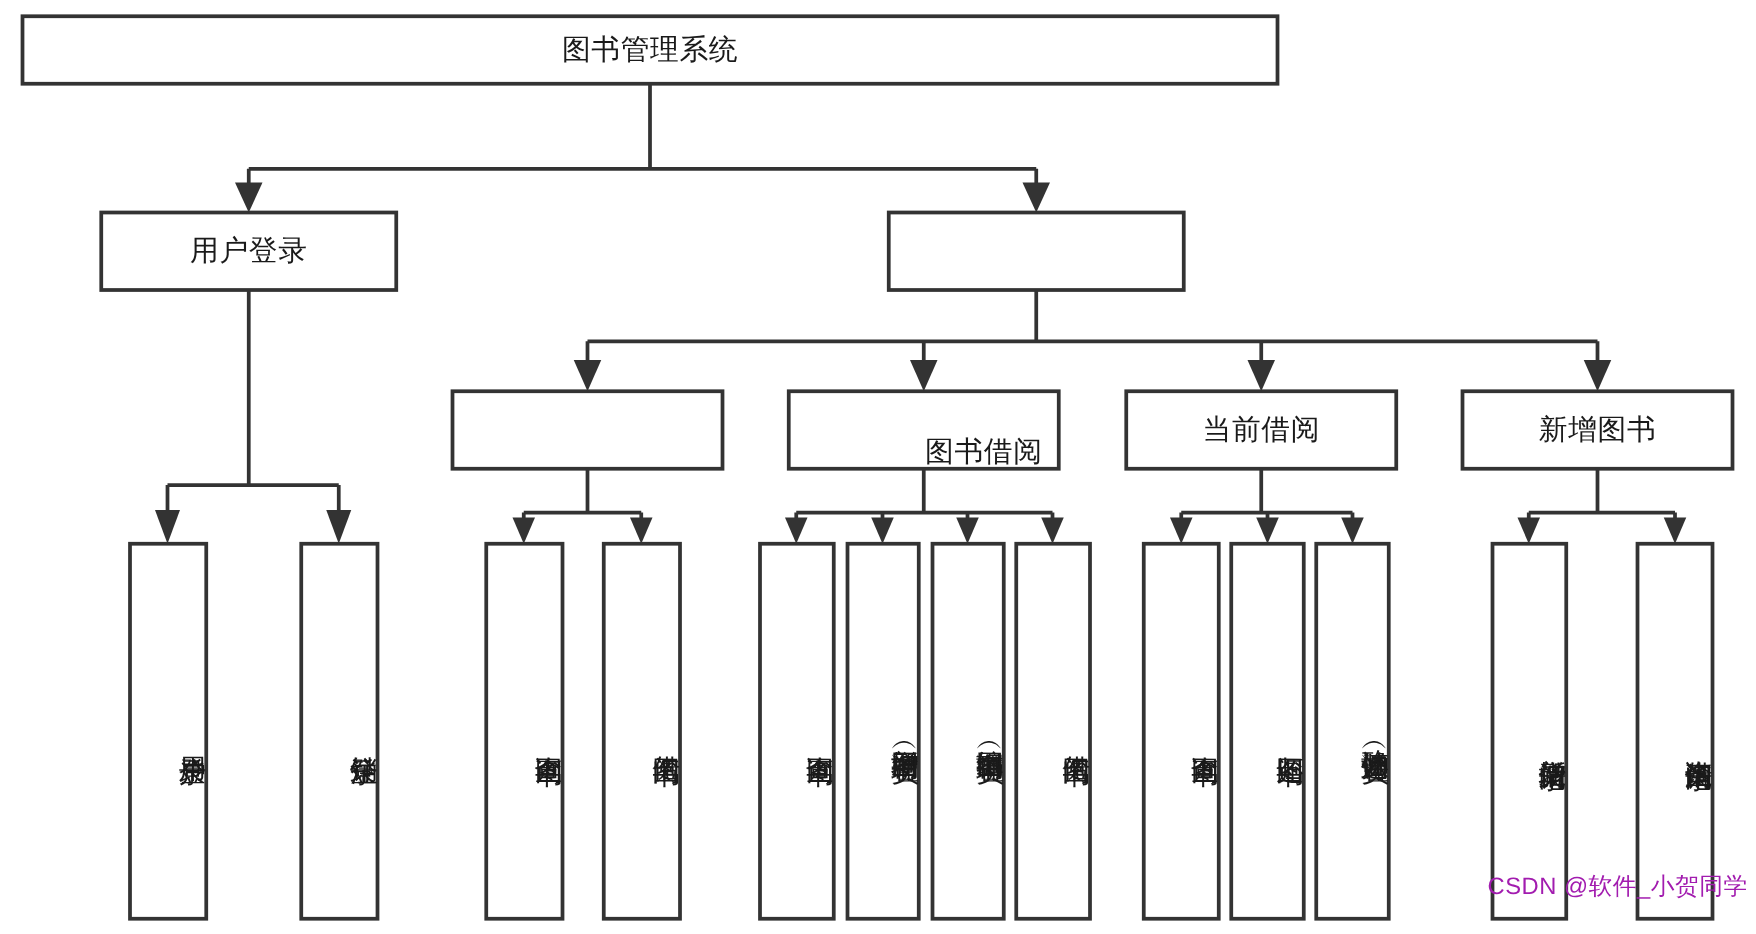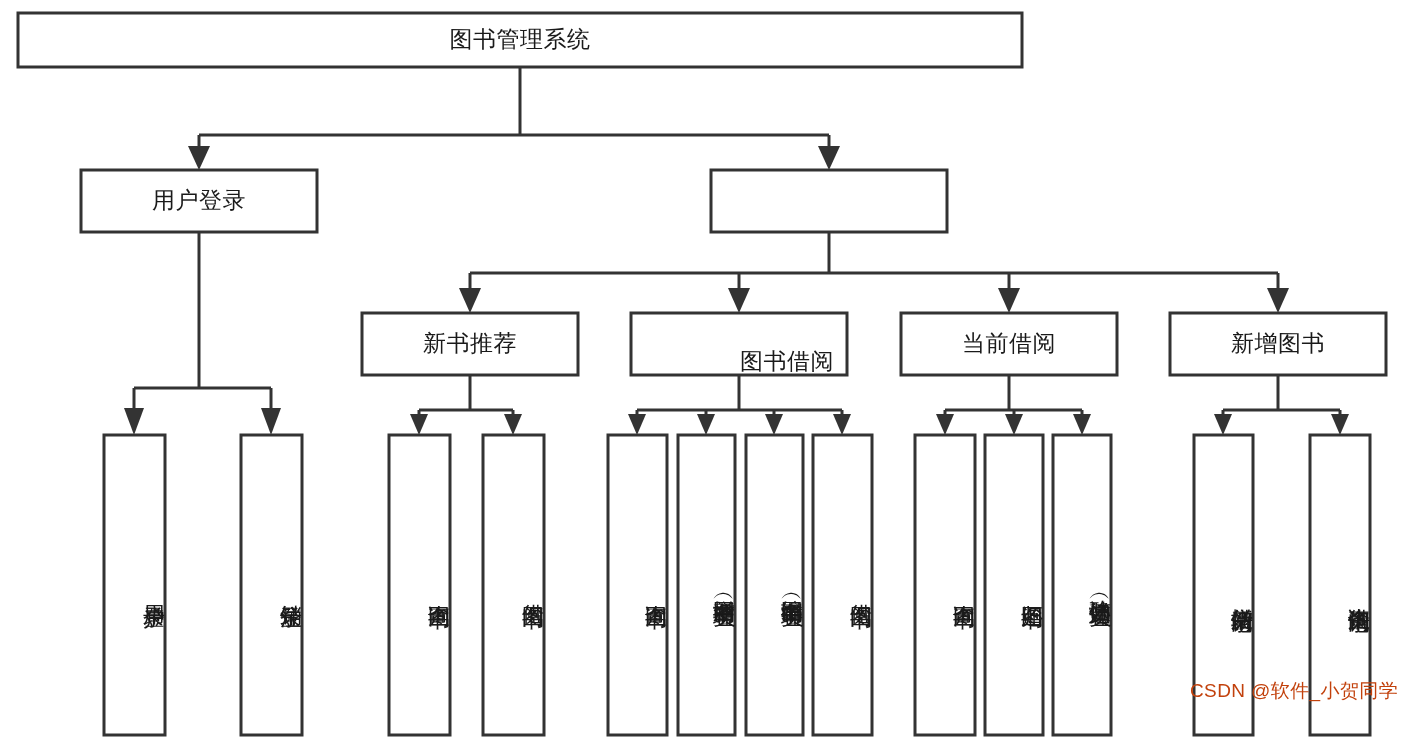--- a/index.html
+++ b/index.html
@@ -65,23 +65,23 @@
     writing-mode: vertical-rl;
     text-orientation: upright;
     letter-spacing: 1px;
     pointer-events: none;
     padding-top: 8px;
     box-sizing: border-box;
   }
   .watermark {
     position: absolute;
     left: 1190px;
-    top: 678px;
+    top: 696px;
     font-size: 19px;
-    color: #c2410c;
+    color: #a21caf;
     white-space: nowrap;
     letter-spacing: 0.4px;
   }
 </style>
 </head>
 <body>
 
 <div id="diagram-root">
 
   <svg class="canvas" viewBox="0 0 1405 747" xmlns="http://www.w3.org/2000/svg">
@@ -182,21 +182,20 @@
       <polygon class="arrow-head" points="1214,414 1232,414 1223,435"></polygon>
       <polygon class="arrow-head" points="1331,414 1349,414 1340,435"></polygon>
     </g>
 
   </svg>
 
   <div class="node-label-h" style="left:18px; top:13px; width:1004px; height:54px;">图书管理系统</div>
 
   <div class="node-label-h" style="left:81px; top:170px; width:236px; height:62px;">用户登录</div>
 
-  <div class="node-label-h" style="left:362px; top:313px; width:216px; height:62px;">新书推荐</div>
   <div class="node-label-h" style="left:631px; top:331px; width:216px; height:62px;padding-left:48px;">图书借阅</div>
   <div class="node-label-h" style="left:901px; top:313px; width:216px; height:62px;border-radius:21px;">当前借阅</div>
   <div class="node-label-h" style="left:1170px; top:313px; width:216px; height:62px;">新增图书</div>
 
   <div class="node-label-v" style="left:104px; top:435px; width:61px; height:300px;">用户登录</div>
   <div class="node-label-v" style="left:241px; top:435px; width:61px; height:300px;">注销登录</div>
   <div class="node-label-v" style="left:389px; top:435px; width:61px; height:300px;">查询图书</div>
   <div class="node-label-v" style="left:483px; top:435px; width:61px; height:300px;">借阅图书</div>
   <div class="node-label-v" style="left:608px; top:435px; width:59px; height:300px;">查询图书</div>
   <div class="node-label-v" style="left:678px; top:435px; width:57px; height:300px; padding-top:2px;">新增图书（管理员）</div>

